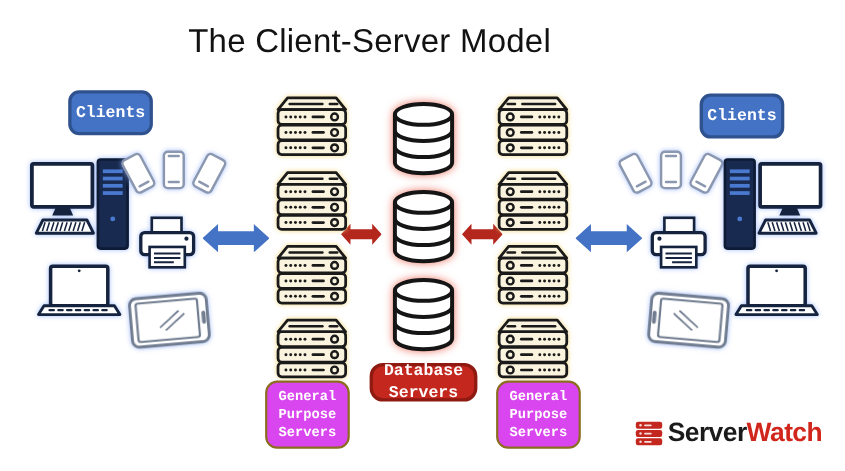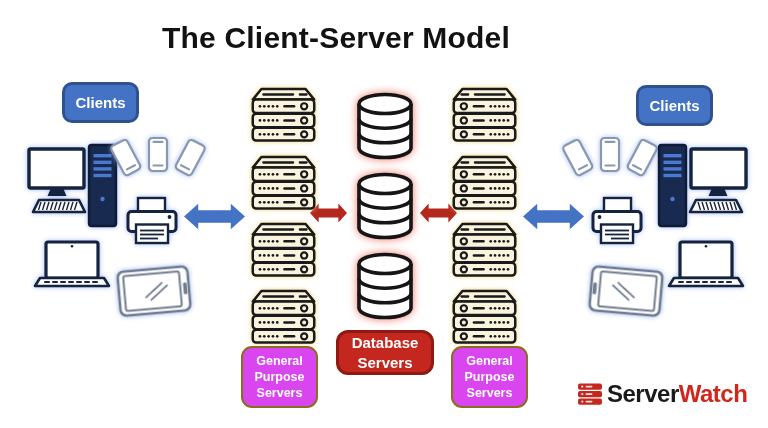--- a/index.html
+++ b/index.html
@@ -3,36 +3,36 @@
 <meta charset="utf-8">
 <style>
   html,body{margin:0;padding:0;background:#fff;}
   #canvas{
     position:relative;width:768px;height:428px;background:#ffffff;overflow:hidden;
     font-family:"Liberation Sans",sans-serif;
   }
   .abs{position:absolute;}
   .title{
     position:absolute;top:21px;left:0;width:672px;text-align:center;
-    font-size:30px;font-weight:700;color:#121212;letter-spacing:.2px;
+    font-size:30px;font-weight:400;color:#121212;letter-spacing:.2px;
   }
   .pill{
     position:absolute;display:flex;align-items:center;justify-content:center;
-    color:#fff;font-weight:700;text-align:center;box-sizing:border-box;
+    color:#fff;font-weight:700;text-align:center;box-sizing:border-box;font-family:Liberation Mono, monospace;
   }
   .clients-pill{
     width:77px;height:41px;background:#4472C4;border:3px solid #2F528F;
     border-radius:10px;font-size:15px;
   }
   .gold-pill{
     width:77px;height:62px;background:#d946ef;border:2.5px solid #8A6D1F;
     border-radius:11px;font-size:12.5px;line-height:1.28;white-space:pre-line;
   }
   .red-pill{
-    width:98px;height:45px;background:#C3271E;border:3px solid #8E1A12;
+    width:98px;height:35px;background:#C3271E;border:3px solid #8E1A12;
     border-radius:12px;font-size:15px;line-height:1.3;white-space:pre-line;
   }
   .glow-gold{filter:drop-shadow(0 0 2.5px rgba(242,214,120,.95));}
   .glow-red{filter:drop-shadow(0 0 4px rgba(232,84,62,.8));}
   .glow-blue{filter:drop-shadow(0 0 2.5px rgba(130,165,250,.75));}
   .blue{color:#4472C4;}
   .dred{color:#B3271D;}
   .mirror{transform:scaleX(-1);}
   .logo{position:absolute;left:577px;top:381px;display:flex;align-items:center;gap:4px;}
   .logo-text{font-size:24px;font-weight:700;letter-spacing:-.5px;line-height:1;}

